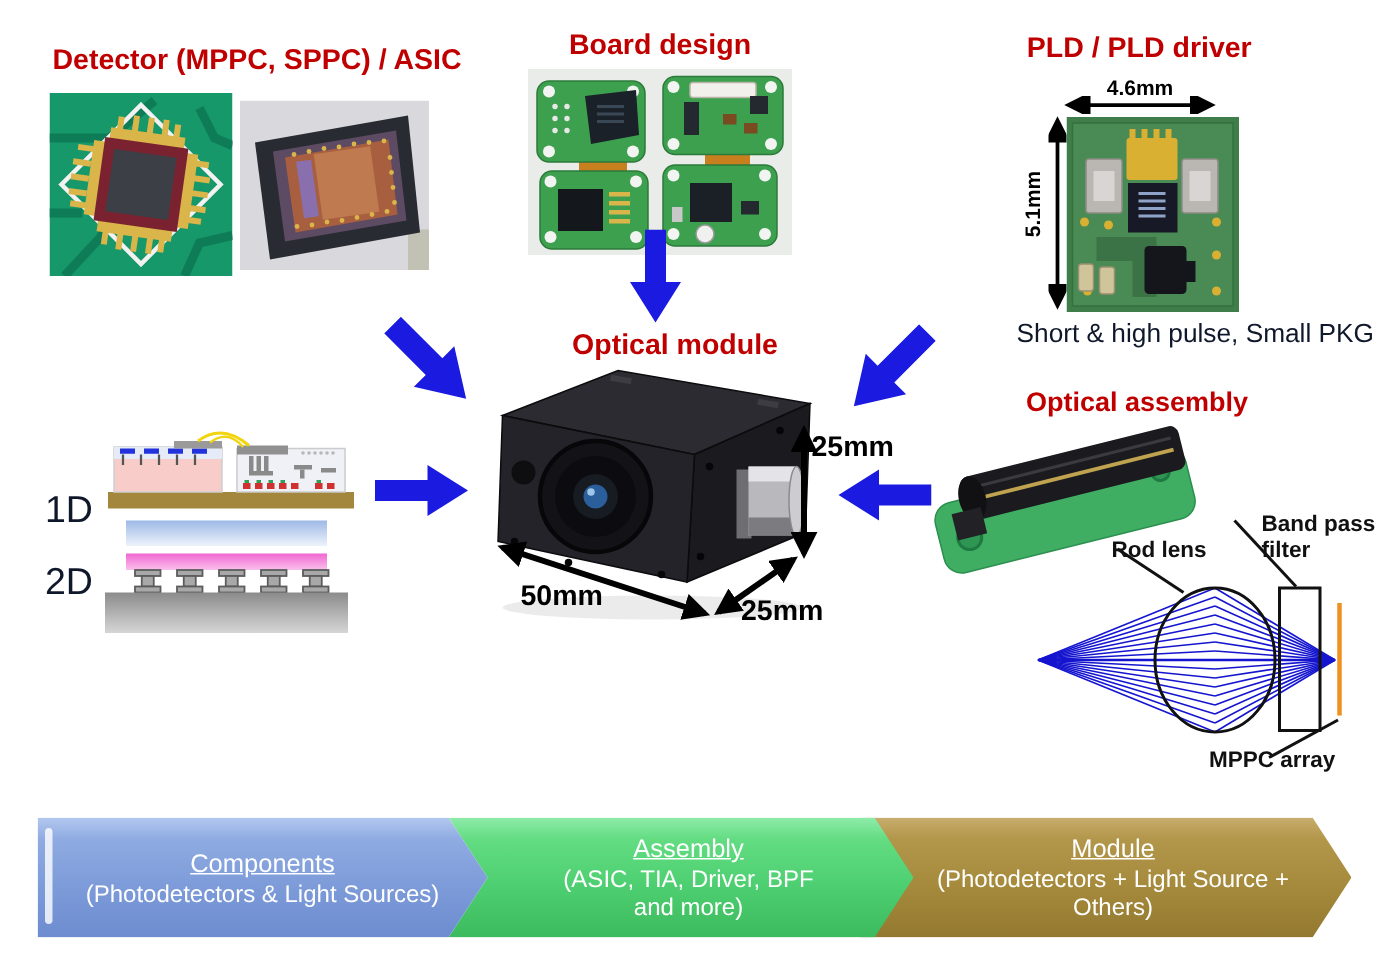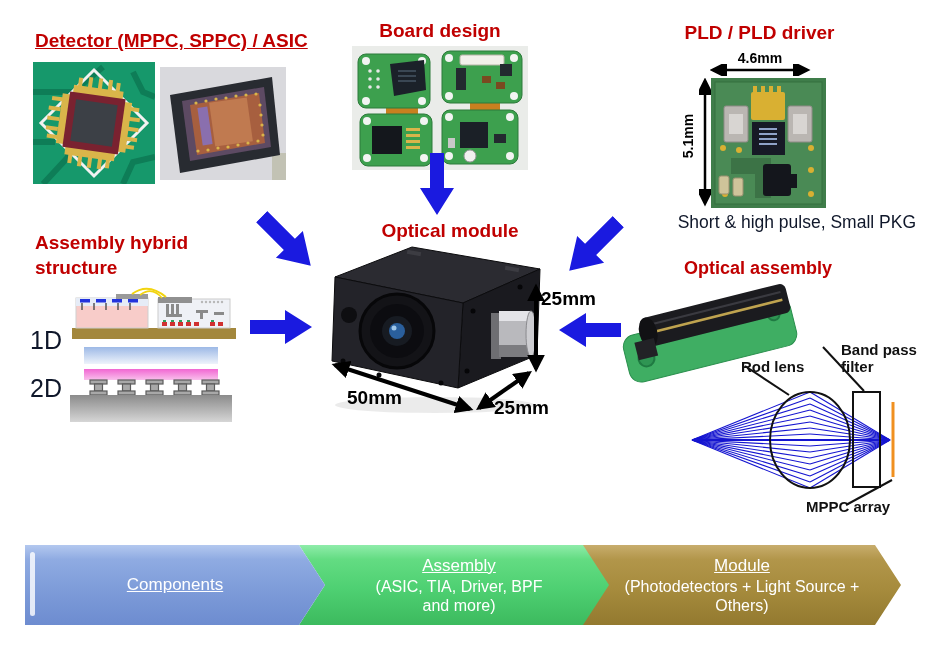--- a/index.html
+++ b/index.html
@@ -29,21 +29,21 @@
      background:linear-gradient(180deg,#c8ad6d 0%,#b2964a 18%,#a68b3d 55%,#93792f 100%);
      clip-path:polygon(0 0,calc(100% - 26px) 0,100% 50%,calc(100% - 26px) 100%,0 100%,26px 50%);}
   .chev-hl{position:absolute;left:5px;top:7px;width:5px;height:64px;border-radius:3px;
      background:rgba(255,255,255,.8);}
 </style>
 </head>
 <body>
 
 <div id="stage">
 
-  <div class="abs red-title" style="left:35px;top:28px;width:300px;text-decoration:underline;">Detector (MPPC, SPPC) / ASIC</div>
+  <div class="abs red-title" style="left:35px;top:28px;width:300px;">Detector (MPPC, SPPC) / ASIC</div>
 
   <svg class="abs" style="left:33px;top:62px;" width="122" height="122" viewBox="0 0 122 122">
     <rect width="122" height="122" fill="#16986b"></rect>
     <path d="M0,30 L40,30 L70,5 M10,122 L35,95 L35,70 M90,122 L100,100 L122,95 M100,10 L110,30 L122,35 M0,80 L22,80" stroke="#0e7d57" stroke-width="6" fill="none"></path>
     <polygon points="61,8 114,61 61,114 8,61" fill="none" stroke="#f2f2f2" stroke-width="3"></polygon>
     <g transform="rotate(8 61 61)">
       <g fill="#d9b54a">
         <rect x="36" y="26" width="50" height="8"></rect>
           <rect x="36" y="88" width="50" height="8"></rect>
         <rect x="26" y="36" width="8" height="50"></rect>
@@ -223,21 +223,20 @@
     <rect x="52" y="86" width="28" height="32" rx="3" fill="#14161c"></rect>
     <rect x="78" y="96" width="8" height="14" fill="#14161c"></rect>
     <g fill="#cfc49a" stroke="#9a9070">
       <rect x="8" y="98" width="10" height="18" rx="2"></rect>
       <rect x="22" y="100" width="10" height="18" rx="2"></rect>
     </g>
   </svg>
 
   <div class="abs blk" style="left:616px;top:212px;width:300px;font-size:17.5px;">Short &amp; high pulse, Small PKG</div>
 
-  <div class="abs red-title" style="left:35px;top:230px;width:195px;">Assembly hybrid structure</div>
 
   <div class="abs blk" style="left:30px;top:303px;font-size:25px;margin-top:23px;">1D</div>
 
   <svg class="abs" style="left:70px;top:286px;" width="175" height="58" viewBox="0 0 175 58">
     <rect x="2" y="42" width="164" height="11" fill="#a3873c"></rect>
     <rect x="6" y="12" width="72" height="30" fill="#f8ccc9" stroke="#cfcfcf"></rect>
     <rect x="6" y="12" width="72" height="8" fill="#e6ecf7"></rect>
     <g fill="#2233dd">
       <rect x="10" y="13" width="10" height="3.5"></rect>
         <rect x="26" y="13" width="10" height="3.5"></rect>
@@ -475,20 +474,21 @@
   </svg>
 
   <div class="abs opt-label" style="left:741px;top:358px;">Rod lens</div>
   <div class="abs opt-label" style="left:795px;top:341px;margin-left:46px;">Band pass filter</div>
   <div class="abs opt-label" style="left:806px;top:498px;">MPPC array</div>
 
   <div class="abs" id="flow">
     <div class="chev chev-blue">
       <div class="chev-hl"></div>
       <div class="t">Components</div>
+      <div class="s" style="max-width:240px;">(Photodetectors &amp; Light Sources)</div>
     </div>
     <div class="chev chev-green">
       <div class="t">Assembly</div>
       <div class="s" style="max-width:175px;">(ASIC, TIA, Driver, BPF and more)</div>
     </div>
     <div class="chev chev-gold">
       <div class="t">Module</div>
       <div class="s" style="max-width:235px;">(Photodetectors + Light Source + Others)</div>
     </div>
   </div>

